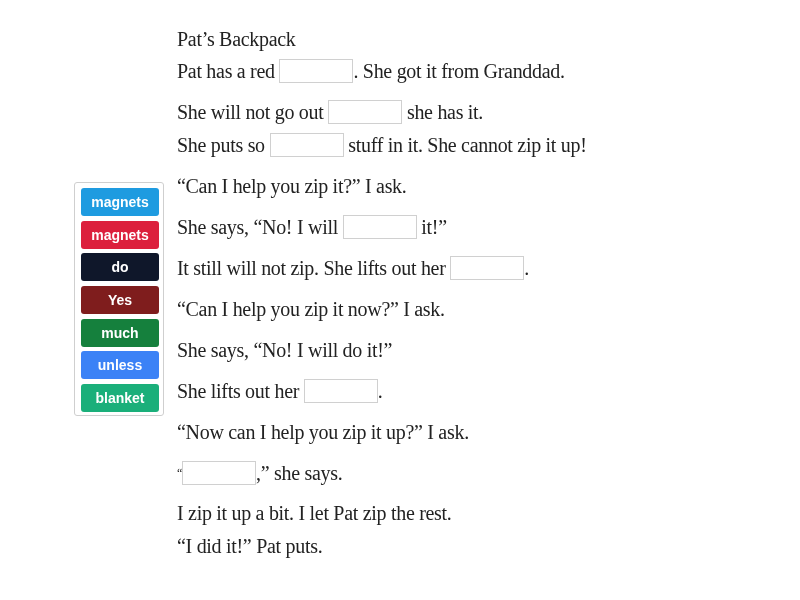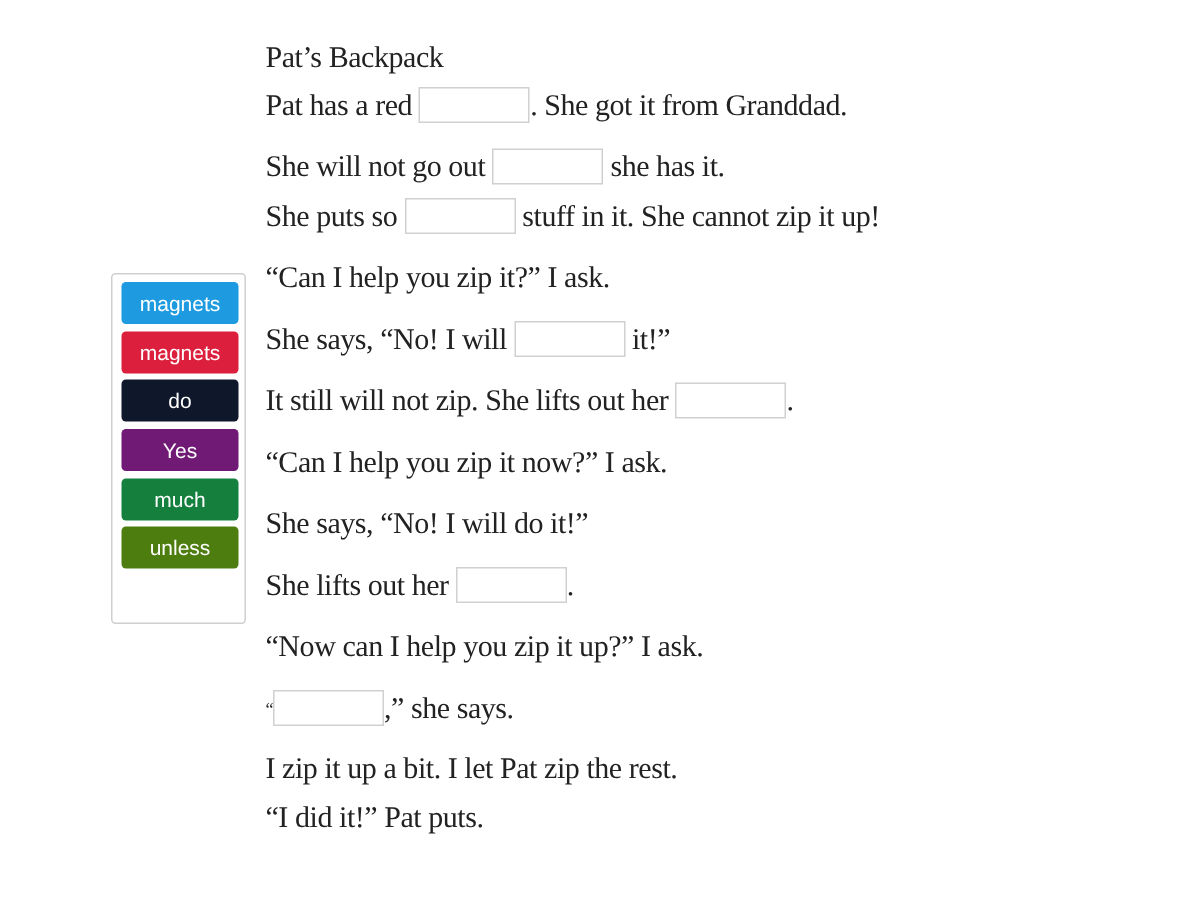--- a/index.html
+++ b/index.html
@@ -1,38 +1,39 @@
 <!DOCTYPE html>
 <html><head>
 <meta charset="utf-8">
 <style>
   html, body { margin:0; padding:0; }
   body { width:800px; height:600px; background:#ffffff; position:relative; overflow:hidden;
          font-family:"DejaVu Sans", sans-serif; color:#222; }
   .bank { position:absolute; left:74px; top:182px; width:90px; height:234px;
           border:1px solid #cfcfcf; border-radius:3px; background:#fff; box-sizing:border-box; }
   .tile { position:absolute; left:6px; width:78px; height:28px; border-radius:3px;
-          color:#fff; font-weight:normal; font-size:14px; text-align:center; line-height:28px;
+          color:#fff; font-weight:bold; font-size:14px; text-align:center; line-height:28px;
           font-family:"Liberation Sans", sans-serif; cursor:grab; }
   .line { position:absolute; left:177px; font-size:20px; white-space:nowrap; line-height:26px;
           font-family:Liberation Serif, serif; letter-spacing:-0.3px; }
   .line span { vertical-align:middle; }
   .blank { display:inline-block; width:74px; height:24px; border:1px solid #d0d0d0;
            background:#fff; vertical-align:middle; box-sizing:border-box; }
 </style>
 </head>
 <body>
 
 <div class="bank">
   <div class="tile" style="top:5px;background:#1e9be0">magnets</div>
   <div class="tile" style="top:38px;background:#dc1f3c">magnets</div>
   <div class="tile" style="top:70px;background:#0f172a">do</div>
-  <div class="tile" style="top:103px;background:#701a75">Yes</div>
+  <div class="tile" style="top:103px;background:#7f1d1d">Yes</div>
   <div class="tile" style="top:136px;background:#15803d">much</div>
-  <div class="tile" style="top:168px;background:#4d7c0f">unless</div>
+  <div class="tile" style="top:168px;background:#3b82f6">unless</div>
+  <div class="tile" style="top:201px;background:#1aaf7a">blanket</div>
 </div>
 
 <div class="line" style="top:24px"><span>Pat’s Backpack</span></div>
 
 <div class="line" style="top:56px">
   <span>Pat has a red</span>
   <span class="blank"></span><span>. She got it from Granddad.</span>
 </div>
 
 <div class="line" style="top:97px">

